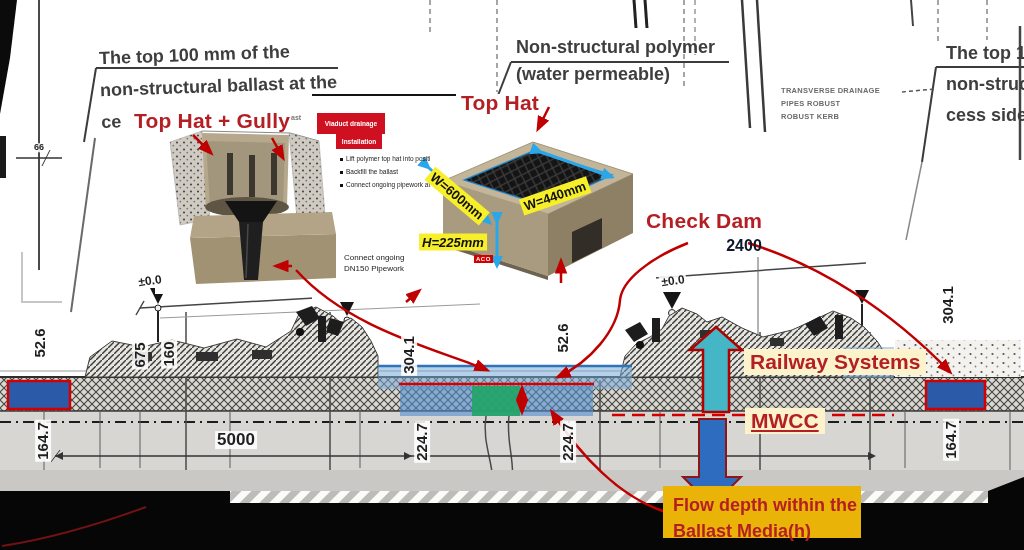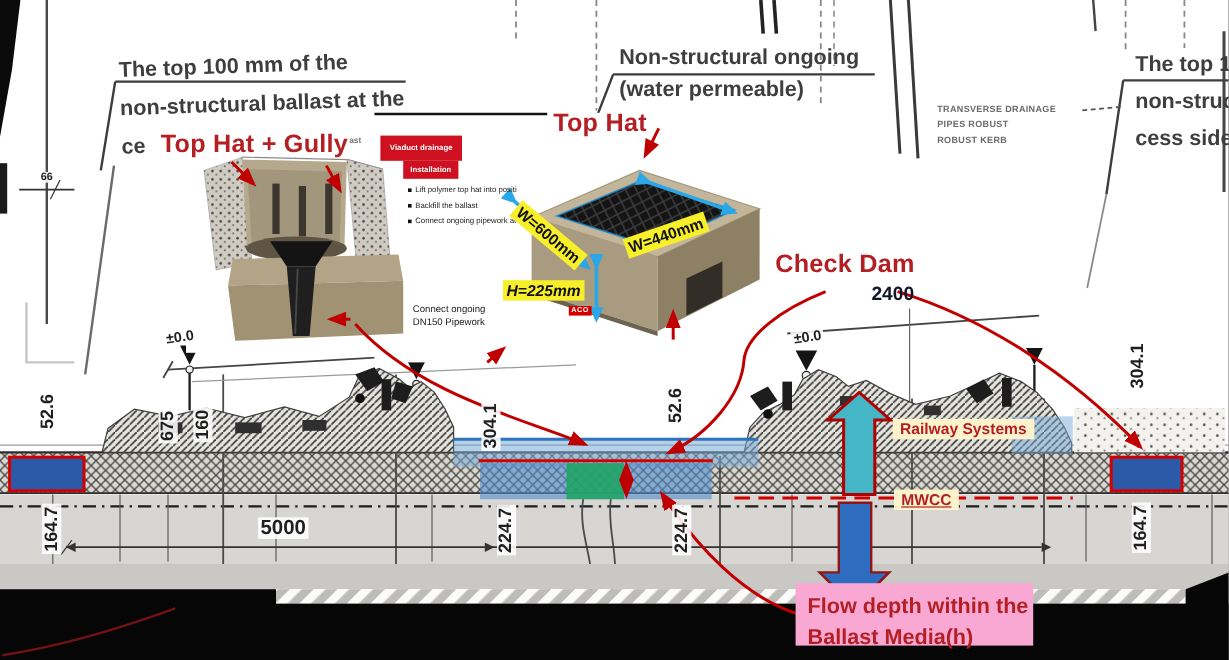--- a/index.html
+++ b/index.html
@@ -6,22 +6,22 @@
   .stage{position:relative;width:1024px;height:550px;background:#ffffff;overflow:hidden;
          font-family:"Liberation Sans",sans-serif;}
   .layer{position:absolute;left:0;top:0;width:1024px;height:550px;}
   
   .note{position:absolute;color:#3e3e3e;font-weight:bold;font-size:18px;line-height:32px;white-space:nowrap;}
   .note .ln{display:block;}
   .note-center{line-height:27px;}
   .tinynote{position:absolute;color:#6b6b6b;font-weight:bold;font-size:7.5px;line-height:13px;letter-spacing:.3px;}
   
   .biglabel{position:absolute;color:#b41f24;font-weight:bold;font-size:21px;white-space:nowrap;letter-spacing:.2px;}
-  .taglabel{position:absolute;color:#b41f24;font-weight:bold;font-size:13px;background:#fcf3cd;padding:1px 6px;white-space:nowrap;}
-  .flowbox{position:absolute;left:663px;top:486px;width:198px;height:52px;background:#f9a8d4;
+  .taglabel{position:absolute;color:#b41f24;font-weight:bold;font-size:21px;background:#fcf3cd;padding:1px 6px;white-space:nowrap;}
+  .flowbox{position:absolute;left:663px;top:486px;width:198px;height:52px;background:#eab308;
            color:#b41f24;font-weight:bold;font-size:18px;line-height:26px;padding:6px 0 0 10px;box-sizing:border-box;}
   
   .slide-red{position:absolute;background:#cf1020;color:#fff;font-size:6.5px;font-weight:bold;
              display:flex;align-items:center;justify-content:center;text-align:center;}
   .bullet-row{position:absolute;font-size:6.5px;color:#222;white-space:nowrap;}
   .bullet-row .sq{display:inline-block;width:3px;height:3px;background:#111;margin-right:3px;vertical-align:middle;}
   .fragment{position:absolute;font-size:7px;color:#777;font-weight:bold;}
   .connect-note{position:absolute;font-size:8px;color:#222;line-height:11px;white-space:nowrap;margin-left:48px;}
   .aco{position:absolute;background:#d40000;color:#fff;font-size:6px;font-weight:bold;padding:1px 2px;letter-spacing:.5px;}
   
@@ -268,21 +268,21 @@
       <path d="M2,546 C55,538 105,522 146,507" stroke="#7d1416" stroke-width="2" opacity="0.9"></path>
     </g>
   </svg>
 
   <div class="note" style="left:100px;top:38px;transform:rotate(-2deg);">
     <span class="ln">The top 100 mm of the</span>
     <span class="ln">non-structural ballast at the</span>
     <span class="ln">ce</span>
   </div>
   <div class="note note-center" style="left:516px;top:34px;">
-    <span class="ln">Non-structural ongoing</span>
+    <span class="ln">Non-structural polymer</span>
     <span class="ln">(water permeable)</span>
   </div>
   <div class="note" style="left:946px;top:38px;line-height:31px;">
     <span class="ln">The top 1</span>
     <span class="ln">non-struc</span>
     <span class="ln">cess side</span>
   </div>
   <div class="tinynote" style="left:781px;top:84px;">
     <span class="ln" style="display:block">TRANSVERSE DRAINAGE</span>
     <span class="ln" style="display:block">PIPES ROBUST</span>

